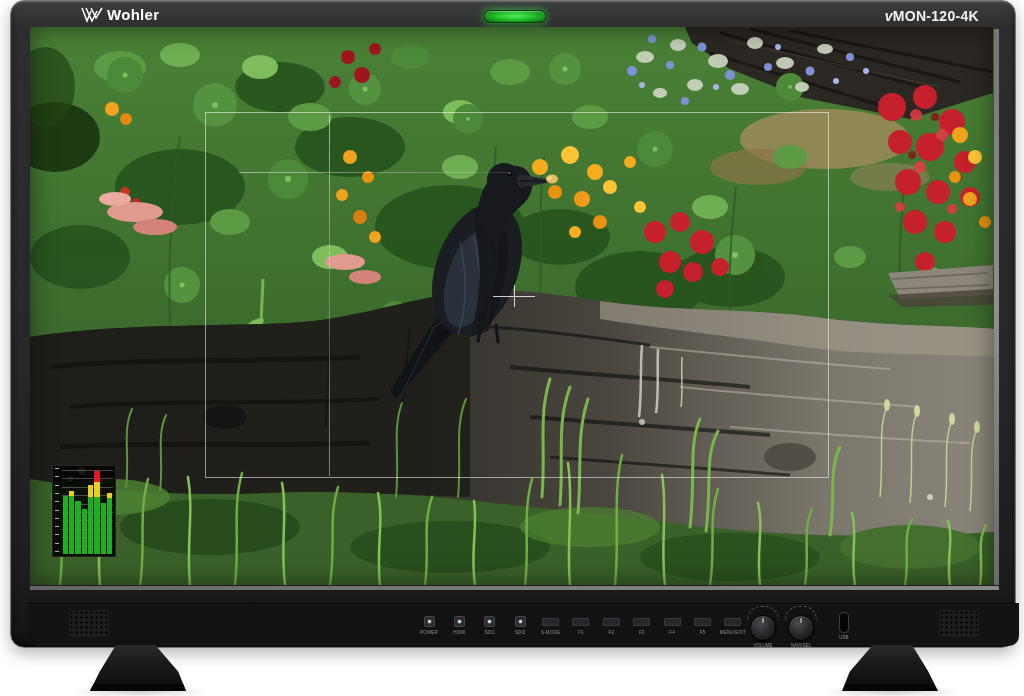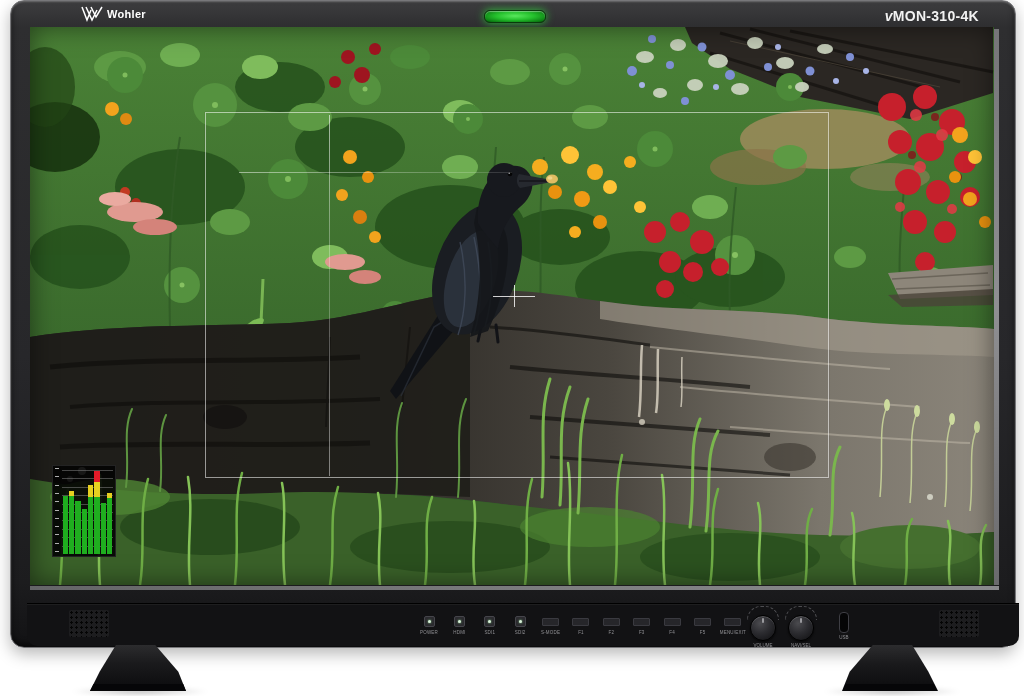--- a/index.html
+++ b/index.html
@@ -6,21 +6,21 @@
   body{width:1024px;height:696px;position:relative;font-family:"Liberation Sans",sans-serif;overflow:hidden;}
   .stage{position:absolute;left:0;top:0;width:1024px;height:696px;}
 
   
   .monitor{position:absolute;left:10px;top:0;width:1004px;height:646px;border-radius:14px;
     background:linear-gradient(180deg,#3d3d3f 0%,#2e2e30 4%,#27272a 55%,#1c1c1e 90%,#121214 100%);
     border:1px solid #77777a;
     box-shadow:inset 0 1px 2px rgba(255,255,255,.28), inset 0 -3px 6px rgba(0,0,0,.65), 0 6px 16px rgba(0,0,0,.28);}
   .top-bezel{position:absolute;left:0;top:0;width:1004px;height:28px;}
   .brand{position:absolute;left:70px;top:5px;display:flex;align-items:center;gap:4px;color:#fff;}
-  .brand-text{font-size:11px;font-weight:bold;letter-spacing:.3px;}
+  .brand-text{font-size:15px;font-weight:bold;letter-spacing:.3px;}
   .power-led{position:absolute;left:473px;top:9px;width:60px;height:11px;border-radius:6px;
     background:radial-gradient(ellipse at 50% 45%, #58e85c 0%, #24c02c 45%, #0b7a12 85%, #064409 100%);
     border:1px solid #0a3a0c;box-shadow:0 0 9px rgba(46,220,60,.8), inset 0 1px 1px rgba(255,255,255,.4);}
   .model{position:absolute;right:36px;top:7px;color:#f2f2f2;font-size:14px;font-weight:bold;letter-spacing:.3px;}
   .model .v{font-style:italic;}
 
   
   .screen{position:absolute;left:30px;top:27px;width:964px;height:558px;background:#000;overflow:hidden;}
   .screen svg{position:absolute;left:0;top:0;}
   .vignette{position:absolute;inset:0;box-shadow:inset 0 0 26px rgba(0,0,0,.5);pointer-events:none;}
@@ -88,21 +88,21 @@
 
   <div class="monitor">
     <div class="top-bezel">
       <div class="brand">
         <svg width="22" height="16" viewBox="0 0 22 16">
           <path d="M1,1 L6,14 L10,4 M5,1 L11,14 L16,4 M10,1 L15,11 L21,1" stroke="#ffffff" fill="none" stroke-width="1.5"></path>
         </svg>
         <span class="brand-text">Wohler</span>
       </div>
       <div class="power-led"></div>
-      <div class="model"><span class="v">v</span><span>MON-310-4K</span></div>
+      <div class="model"><span class="v">v</span><span>MON-120-4K</span></div>
     </div>
 
     <div class="control-bar">
       <div class="grille grille-left"></div>
       <div class="grille grille-right"></div>
       <div class="button-row">
           <div class="btn-unit">
             <div class="btn-cap-zone">
               <div class="btn-square">
                 <div class="btn-dot"></div>

